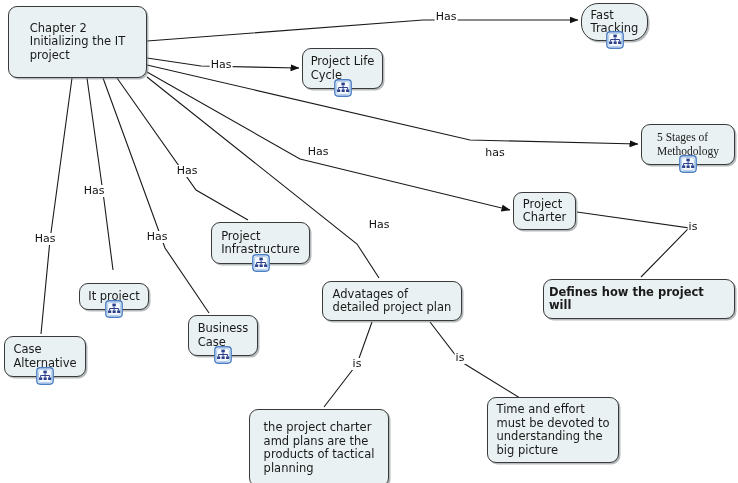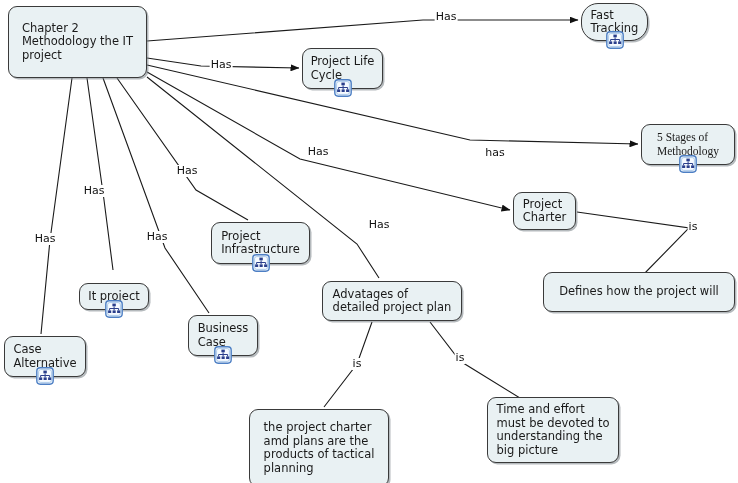--- a/index.html
+++ b/index.html
@@ -100,21 +100,21 @@
       <div class="edge-label" style="left: 94px; top: 191px;">Has</div>
       <div class="edge-label" style="left: 45px; top: 239px;">Has</div>
       <div class="edge-label" style="left: 693px; top: 227px;">is</div>
       <div class="edge-label" style="left: 357px; top: 364px;">is</div>
       <div class="edge-label" style="left: 460px; top: 358px;">is</div>
     </div>
   <div id="nodes">
       <div class="node" style="left: 8px; top: 6px; width: 139px; height: 72px;">
         <div>
           <span class="node-text">Chapter 2</span>
-          <span class="node-text">Methodology the IT</span>
+          <span class="node-text">Initializing the IT</span>
           <span class="node-text">project</span>
         </div>
       </div>
       <div class="node" style="left: 581px; top: 3px; width: 67px; height: 38px; border-radius: 17px;">
         <div>
           <span class="node-text">Fast</span>
           <span class="node-text">Tracking</span>
         </div>
         <span class="node-icon"><svg viewBox="0 0 18 18" width="18" height="18" xmlns="http://www.w3.org/2000/svg">
             <rect x="0.8" y="0.8" width="16.4" height="16.4" rx="3.4" ry="3.4" fill="#eef4fb" stroke="#4d7fc4" stroke-width="1.4"></rect>
@@ -220,21 +220,21 @@
             <rect x="7.6" y="10.4" width="3.1" height="2.6" fill="#2b3f8c"></rect>
             <rect x="12.1" y="10.4" width="3.1" height="2.6" fill="#2b3f8c"></rect>
           </svg></span>
       </div>
       <div class="node" style="left: 322px; top: 281px; width: 140px; height: 40px;">
         <div>
           <span class="node-text">Advatages of</span>
           <span class="node-text">detailed project plan</span>
         </div>
       </div>
-      <div class="node" style="left: 543px; top: 272px; width: 192px; height: 40px;">
+      <div class="node" style="left: 543px; top: 279px; width: 192px; height: 40px; font-weight: bold;">
         <div>
           <span class="node-text">Defines how the project will</span>
         </div>
       </div>
       <div class="node" style="left: 249px; top: 409px; width: 140px; height: 78px;">
         <div>
           <span class="node-text">the project charter</span>
           <span class="node-text">amd plans are the</span>
           <span class="node-text">products of tactical</span>
           <span class="node-text">planning</span>

